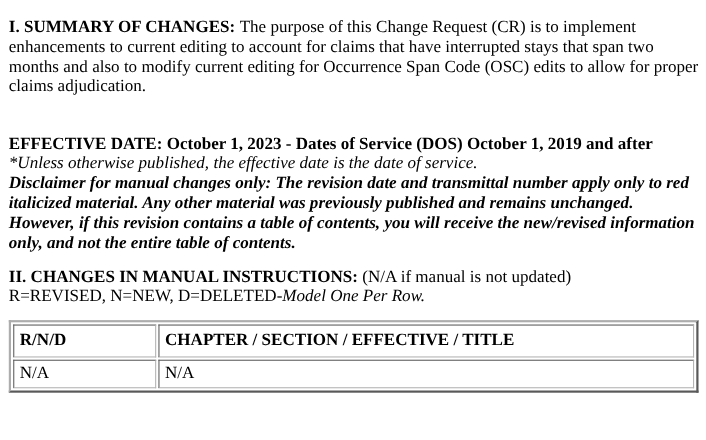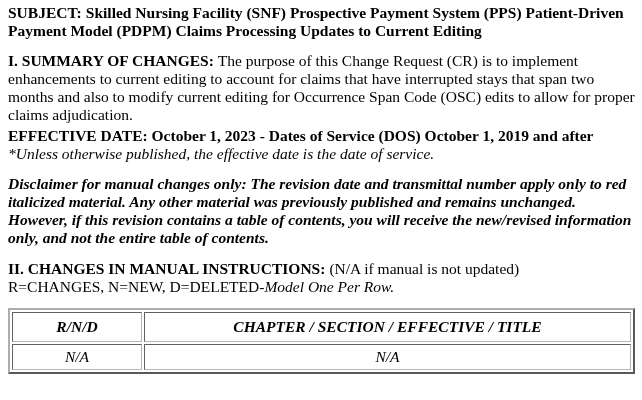--- a/index.html
+++ b/index.html
@@ -21,70 +21,68 @@
   }
   p, .block {
     margin: 0;
     padding: 0;
   }
   .b  { font-weight: bold; }
   .it { font-style: italic; }
   .bi { font-weight: bold; font-style: italic; }
   .lbl { margin-right: 4px; }
   .summary    { margin-top: 12px; font-family: Liberation Serif, serif; }
-  .dates      { margin-top: 3px; }
-  .disclaimer { margin-top: 12px; }
+  .dates      { margin-top: 34px; }
+  .disclaimer { margin-top: 0; }
   .changes    { margin-top: 13px; }
   table.manual-table {
     margin-top: 12px;
     width: 627px;
     border: 2px outset #adadad;
     border-collapse: separate;
     border-spacing: 2px;
     background: #ffffff;
     table-layout: fixed;
   }
   table.manual-table th,
   table.manual-table td {
     border: 1px inset #b5b5b5;
-    text-align: center;
+    text-align: left;
     vertical-align: middle;
     font-size: 15.5px;
     line-height: 18px;
-    font-style: italic;
   }
   table.manual-table th {
     font-weight: bold;
     padding: 5px 5px;
   }
   table.manual-table td {
     font-weight: normal;
     padding: 3px 5px;
   }
   th.col-rnd, td.col-rnd { width: 118px; }
 </style>
 </head>
 <body>
 
 <div class="page">
 
-  <p class="block subject b"><span class="lbl">SUBJECT:</span><span>Skilled Nursing Facility (SNF) Prospective Payment System (PPS) Patient-Driven Payment Model (PDPM) Claims Processing Updates to Current Editing</span></p>
 
   <p class="block summary"><span class="b lbl">I. SUMMARY OF CHANGES:</span><span>The purpose of this Change Request (CR) is to implement enhancements to current editing to account for claims that have interrupted stays that span two months and also to modify current editing for Occurrence Span Code (OSC) edits to allow for proper claims adjudication.</span></p>
 
   <div class="block dates">
     <div class="b">EFFECTIVE DATE: October 1, 2023 - Dates of Service (DOS) October 1, 2019 and after</div>
     <div class="it">*Unless otherwise published, the effective date is the date of service.</div>
   </div>
 
   <p class="block disclaimer bi">Disclaimer for manual changes only: The revision date and transmittal number apply only to red italicized material. Any other material was previously published and remains unchanged. However, if this revision contains a table of contents, you will receive the new/revised information only, and not the entire table of contents.</p>
 
   <div class="block changes">
     <div><span class="b lbl">II. CHANGES IN MANUAL INSTRUCTIONS:</span><span>(N/A if manual is not updated)</span></div>
-    <div><span>R=CHANGES, N=NEW, D=DELETED-</span><span class="it">Model One Per Row.</span></div>
+    <div><span>R=REVISED, N=NEW, D=DELETED-</span><span class="it">Model One Per Row.</span></div>
   </div>
 
   <table class="manual-table">
     <tbody>
         <tr>
       <th class="col-rnd">R/N/D</th>
       <th>CHAPTER / SECTION / EFFECTIVE / TITLE</th>
     </tr>
     <tr>
       <td class="col-rnd">N/A</td>

